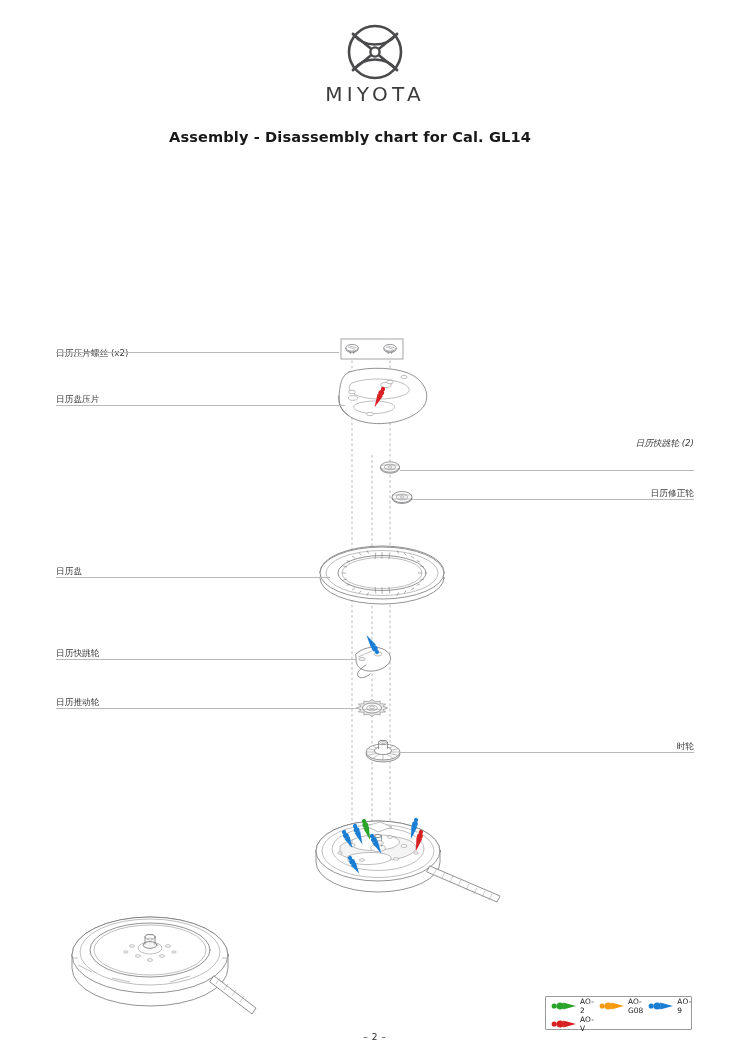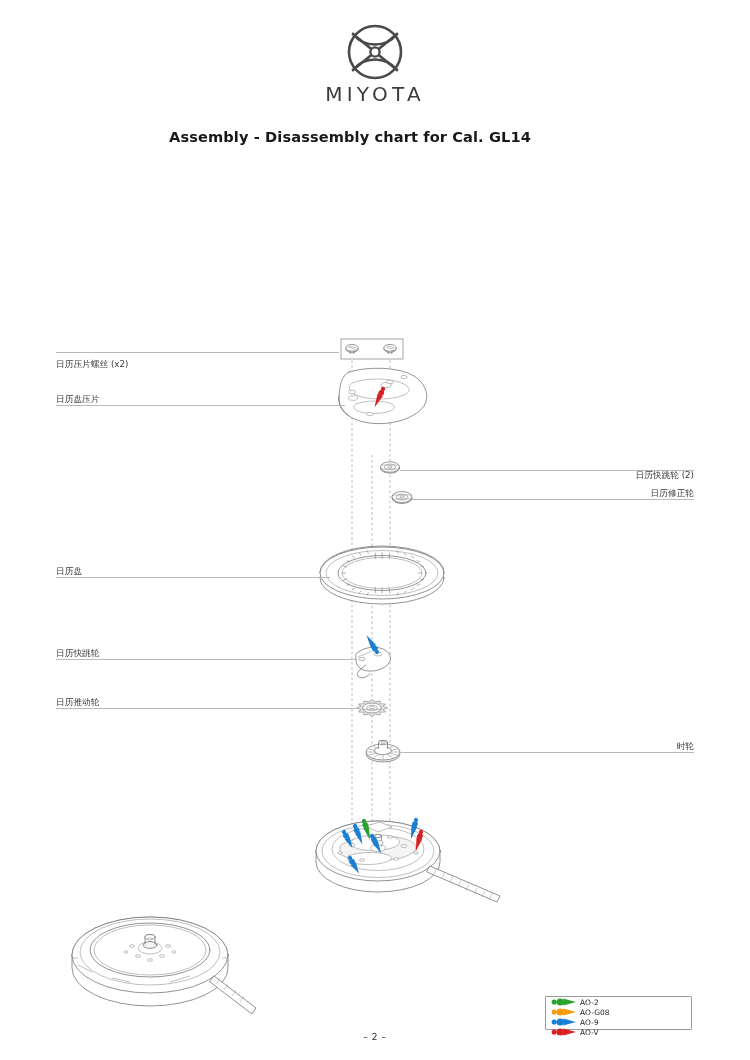--- a/index.html
+++ b/index.html
@@ -35,21 +35,21 @@
   .art{position:absolute;left:0;top:0;width:750px;height:1060px;}
   .art svg{position:absolute;left:0;top:0;}
 
   
   .legend{
     position:absolute;left:545px;top:996px;width:147px;height:34px;
     border:1px solid #9a9a9a;background:#fff;border-radius:1px;
     padding:0;box-sizing:border-box;
   }
   .legend-grid{
-    display:grid;grid-template-columns:1fr;
+    display:grid;grid-template-columns:1fr 1fr 1fr;
     grid-template-rows:1fr 1fr;width:100%;height:100%;
   }
   .legend-item{display:flex;align-items:center;gap:3px;padding-left:5px;}
   .legend-item svg{flex:0 0 auto;}
   .legend-text{font-size:7.4px;color:#1b1b1b;letter-spacing:.1px;}
 
   .footer{
     position:absolute;left:0;top:1032px;width:750px;text-align:center;
     font-size:9px;color:#2b2b2b;letter-spacing:.6px;
   }
@@ -336,36 +336,36 @@
         <g>
           <path class="ln fillw" d="M214 976 L256 1008 L252 1014 L210 982 Z"></path>
           <g stroke="#8a8a8d" stroke-width=".45">
             <path d="M220 978 L216 984 M228 984 L224 990 M236 990 L232 996 M244 996 L240 1002"></path>
           </g>
         </g>
       </g>
     </svg>
   </div>
 
-  <div class="label left" style="left:56px;top:359px;">日历压片螺丝 (x2)</div>
+  <div class="label left" style="left:56px;top:348px;">日历压片螺丝 (x2)</div>
   <div class="leader" style="left:56px;top:352px;width:283px;"></div>
 
   <div class="label left" style="left:56px;top:394px;">日历盘压片</div>
   <div class="leader" style="left:56px;top:405px;width:289px;"></div>
 
   <div class="label left" style="left:56px;top:566px;">日历盘</div>
   <div class="leader" style="left:56px;top:577px;width:274px;"></div>
 
   <div class="label left" style="left:56px;top:648px;">日历快跳轮</div>
   <div class="leader" style="left:56px;top:659px;width:301px;"></div>
 
   <div class="label left" style="left:56px;top:697px;">日历推动轮</div>
   <div class="leader" style="left:56px;top:708px;width:302px;"></div>
 
-  <div class="label right" style="right:56px;top:470px;">日历快跳轮 (2)</div>
+  <div class="label right" style="right:56px;top:438px;font-style:italic;">日历快跳轮 (2)</div>
   <div class="leader" style="left:400px;top:470px;width:294px;"></div>
 
   <div class="label right" style="right:56px;top:488px;">日历修正轮</div>
   <div class="leader" style="left:412px;top:499px;width:282px;"></div>
 
   <div class="label right" style="right:56px;top:741px;">时轮</div>
   <div class="leader" style="left:399px;top:752px;width:295px;"></div>
 
   <div class="legend">
     <div class="legend-grid">

